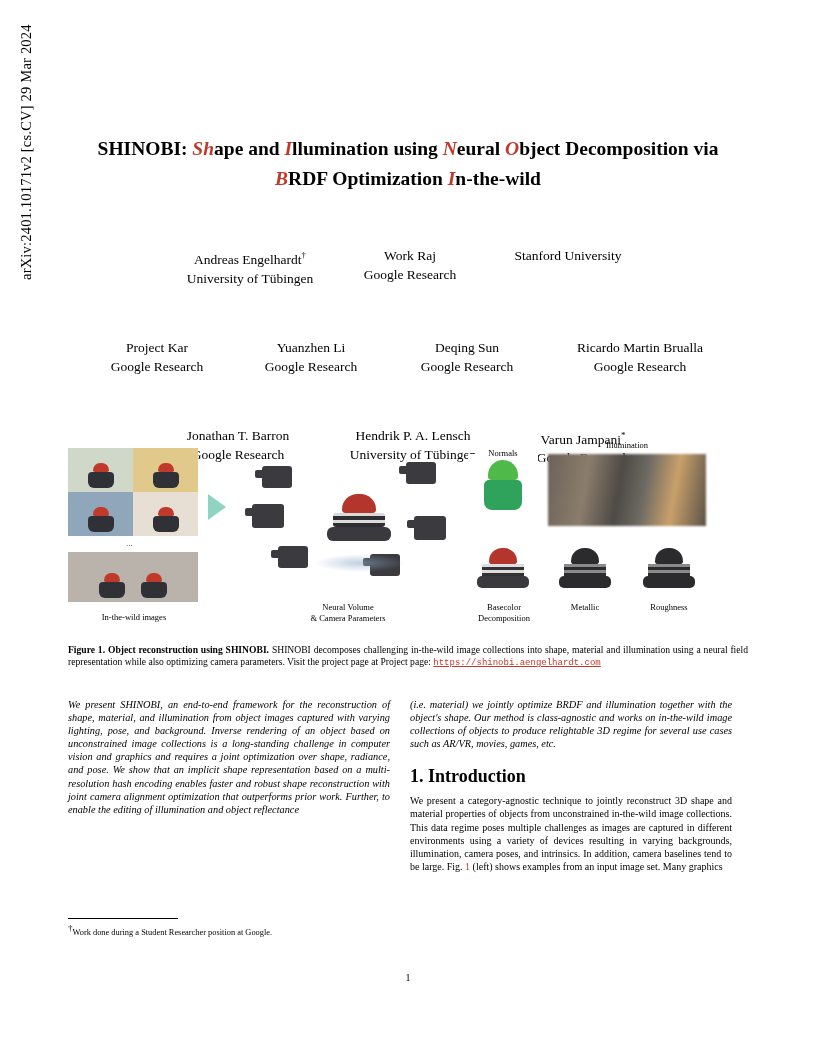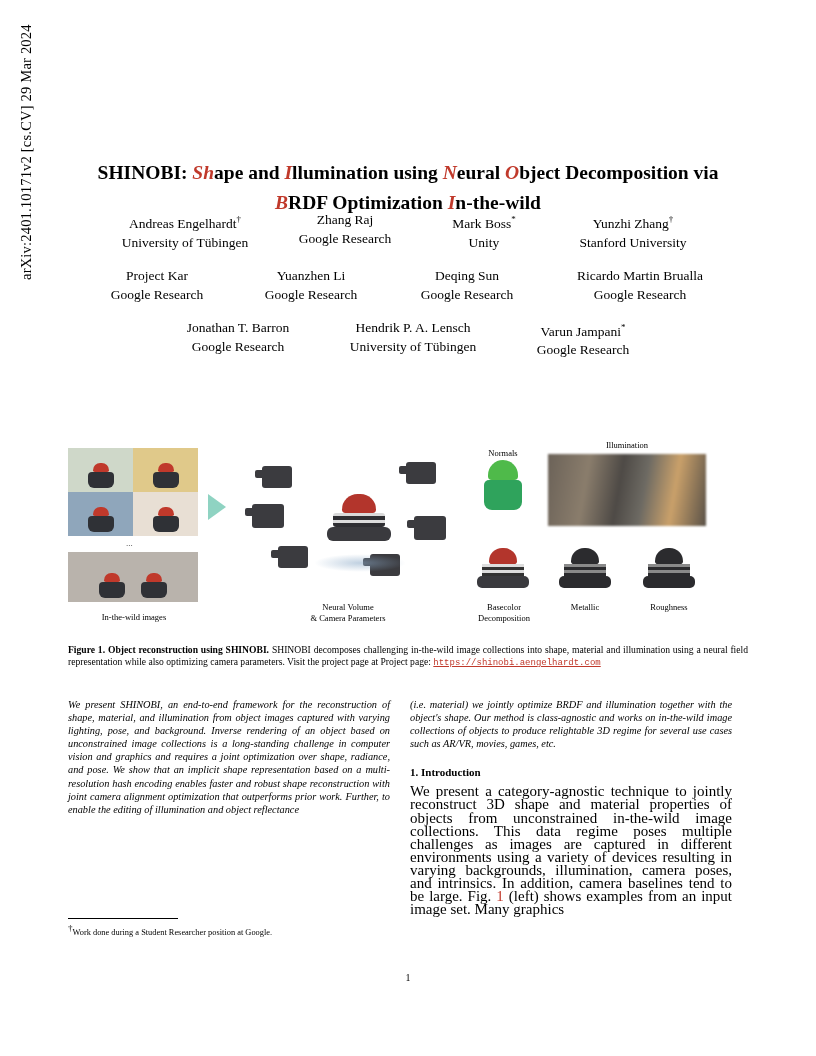--- a/index.html
+++ b/index.html
@@ -36,21 +36,20 @@
     color: #000;
   }
 
   
   .title-block {
     position: absolute;
     left: 72px;
     top: 134px;
     width: 672px;
     text-align: center;
-    margin-top: 24px;
   }
   .title-line {
     font-size: 19.5px;
     font-weight: bold;
     line-height: 30px;
     font-family: "Liberation Serif", serif;
   }
   .hl { color: #c0392b; font-style: italic; }
 
   
@@ -62,20 +61,21 @@
   }
   .author-row {
     display: flex;
     justify-content: center;
     margin-bottom: 14px;
   }
   .author {
     text-align: center;
     font-size: 13.5px;
     line-height: 19px;
+    margin-top: 36px;
   }
   .author .name { white-space: nowrap; }
   .author .aff { white-space: nowrap; }
   sup { font-size: 9px; vertical-align: super; }
 
   
   .figure {
     position: absolute;
     left: 68px;
     top: 432px;
@@ -263,26 +263,26 @@
     font-weight: bold;
     margin-bottom: 10px;
   }
   .abstract-body {
     font-size: 10.3px;
     line-height: 13.1px;
     text-align: justify;
     font-style: italic;
   }
   .section-head {
-    font-size: 11px;
+    font-size: 18px;
     font-weight: bold;
     margin: 16px 0 7px 0;
   }
   .body-text {
-    font-size: 15px;
+    font-size: 10px;
     line-height: 13.1px;
     text-align: justify;
   }
   .body-text .ref { color: #c0392b; }
 
   
   .footnotes {
     position: absolute;
     left: 68px;
     top: 918px;
@@ -317,29 +317,24 @@
     <div class="title-line" id="title2"><span class="hl">B</span><span>RDF Optimization </span><span class="hl">I</span><span>n-the-wild</span></div>
   </div>
 
   <div class="authors" id="authors">
       <div class="author-row">
         <div class="author" style="width: 172px;">
           <div class="name">Andreas Engelhardt<sup>†</sup></div>
           <div class="aff">University of Tübingen</div>
         </div>
         <div class="author" style="width: 148px;">
-          <div class="name">Zhang Raj</div>
-          <div class="aff">Google Research</div>
-        </div>
-        <div class="author" style="width: 130px;">
-          <div class="name">Mark Boss<sup>*</sup></div>
-          <div class="aff">Unity</div>
+          <div class="name">Work Raj</div>
+          <div class="aff">Google Research</div>
         </div>
         <div class="author" style="width: 168px;">
-          <div class="name">Yunzhi Zhang<sup>†</sup></div>
           <div class="aff">Stanford University</div>
         </div>
       </div>
       <div class="author-row">
         <div class="author" style="width: 152px;">
           <div class="name">Project Kar</div>
           <div class="aff">Google Research</div>
         </div>
         <div class="author" style="width: 156px;">
           <div class="name">Yuanzhen Li</div>

